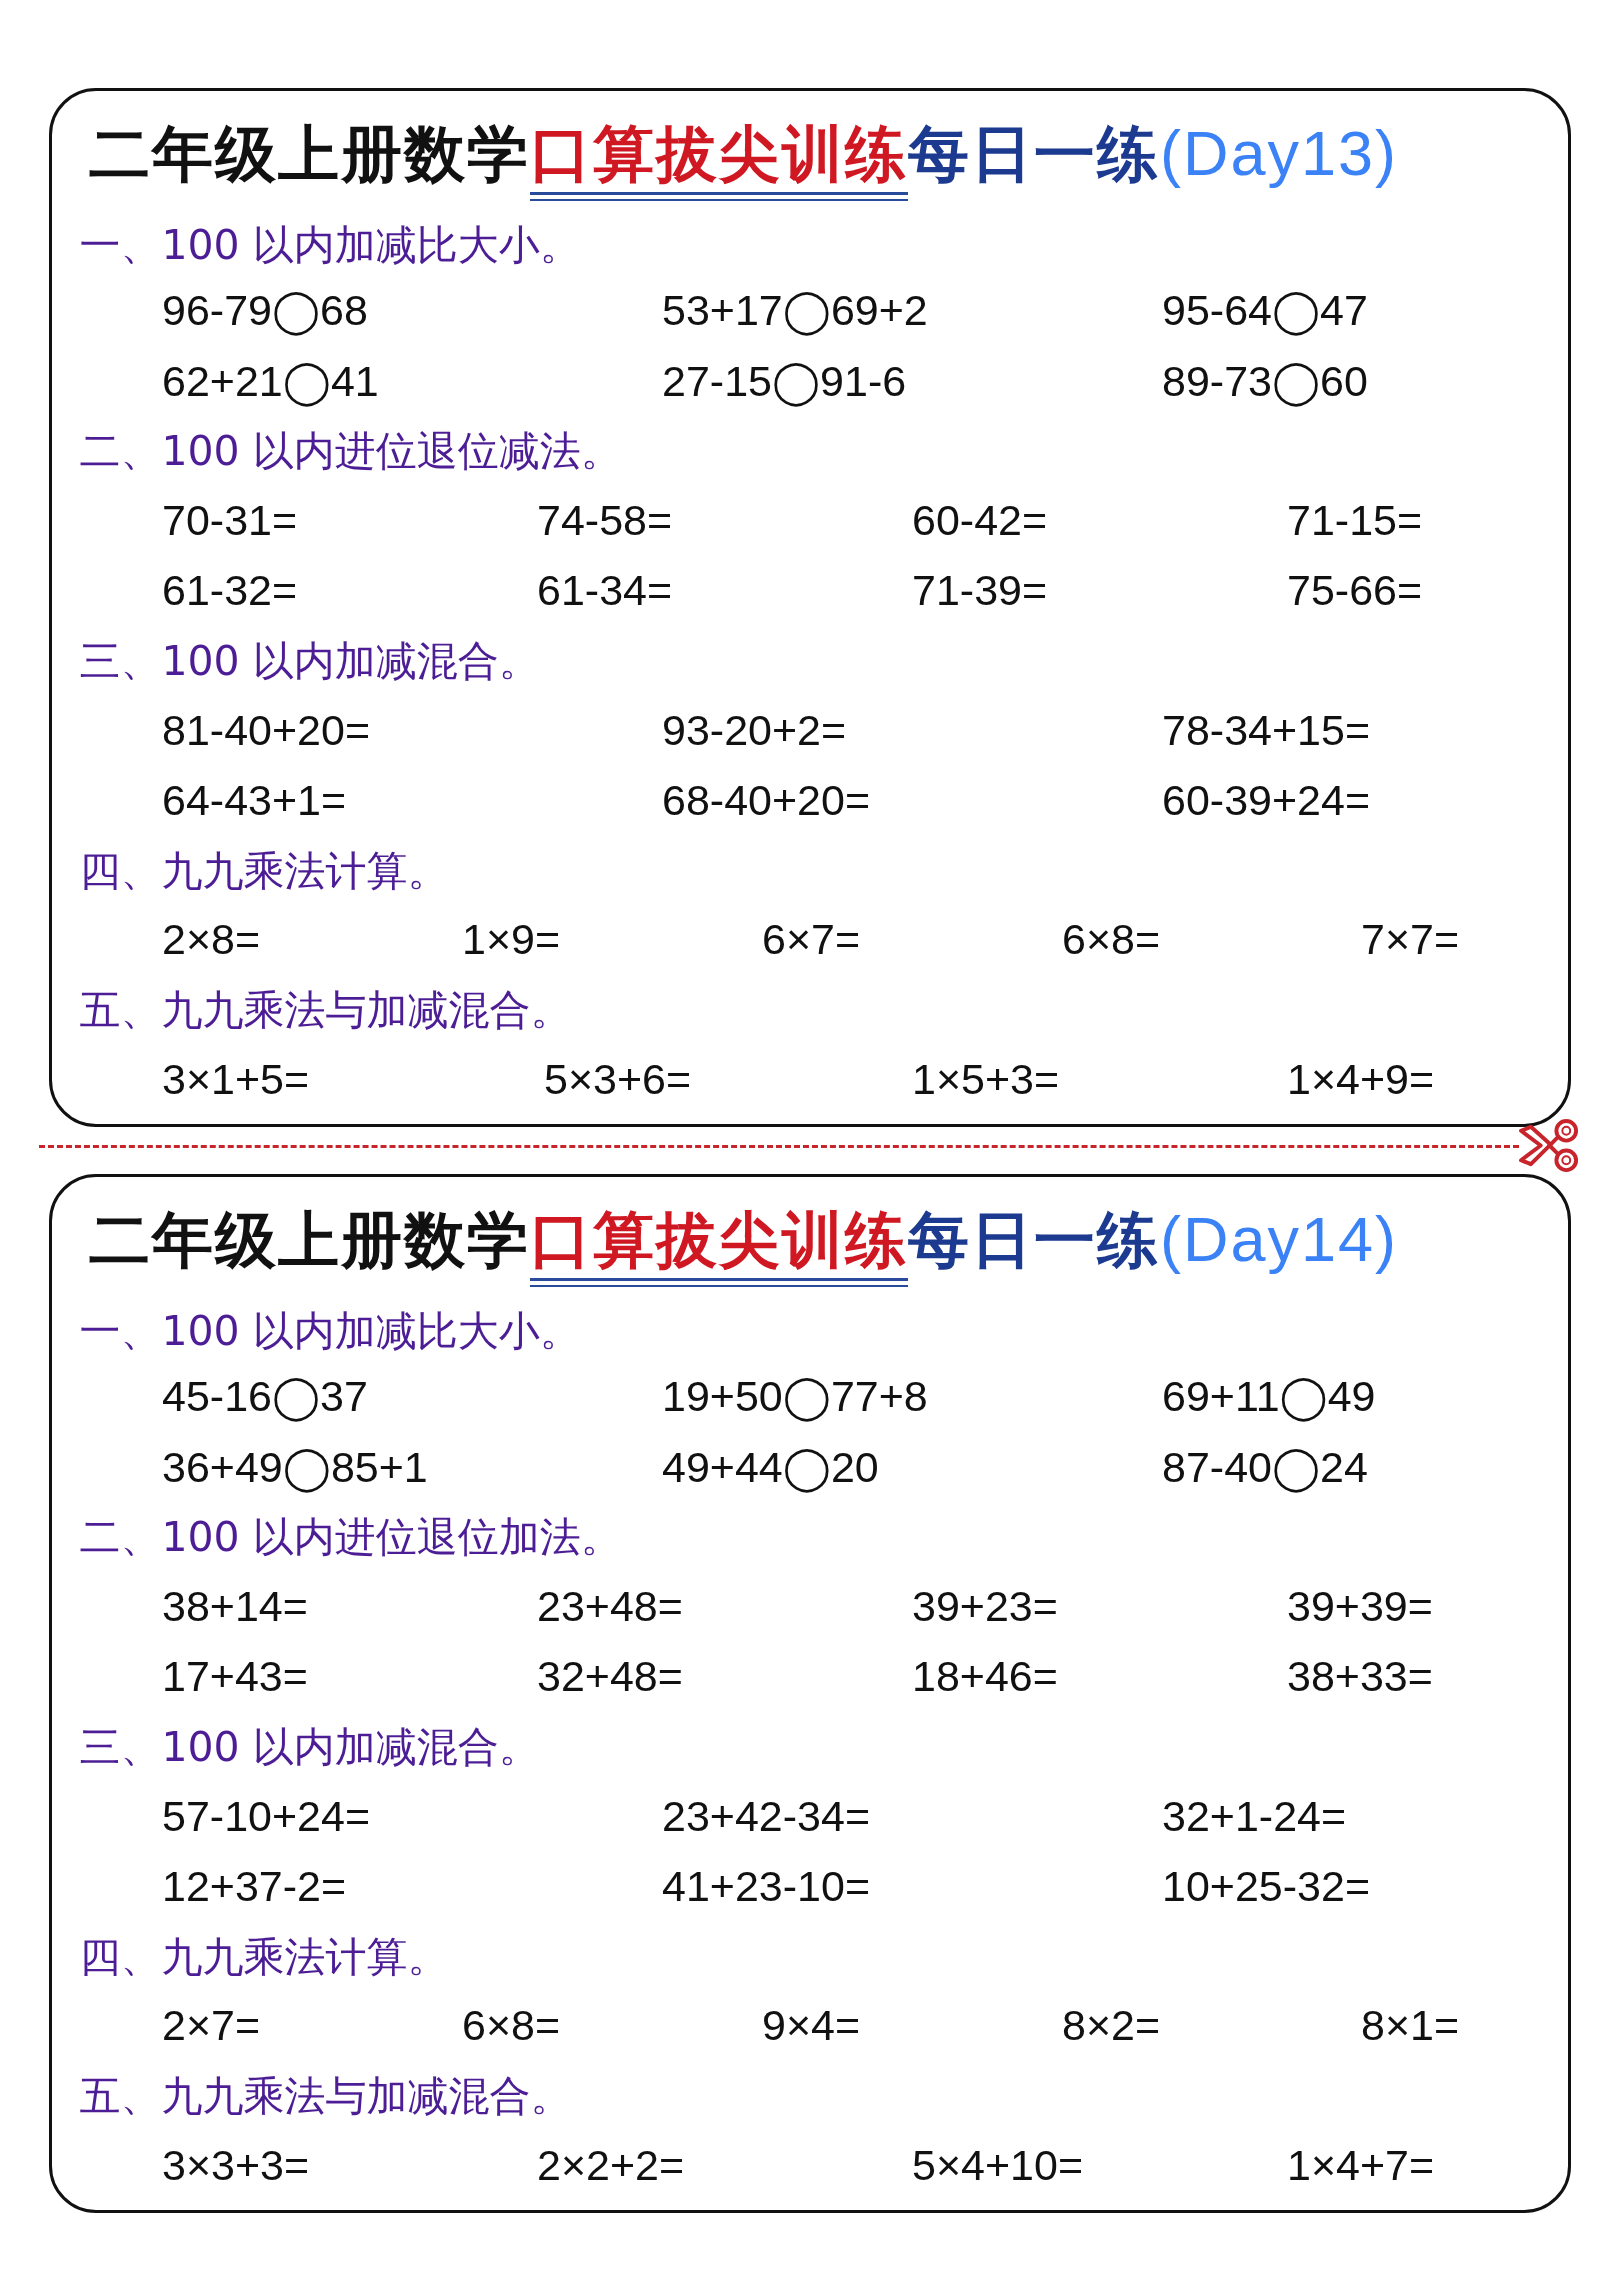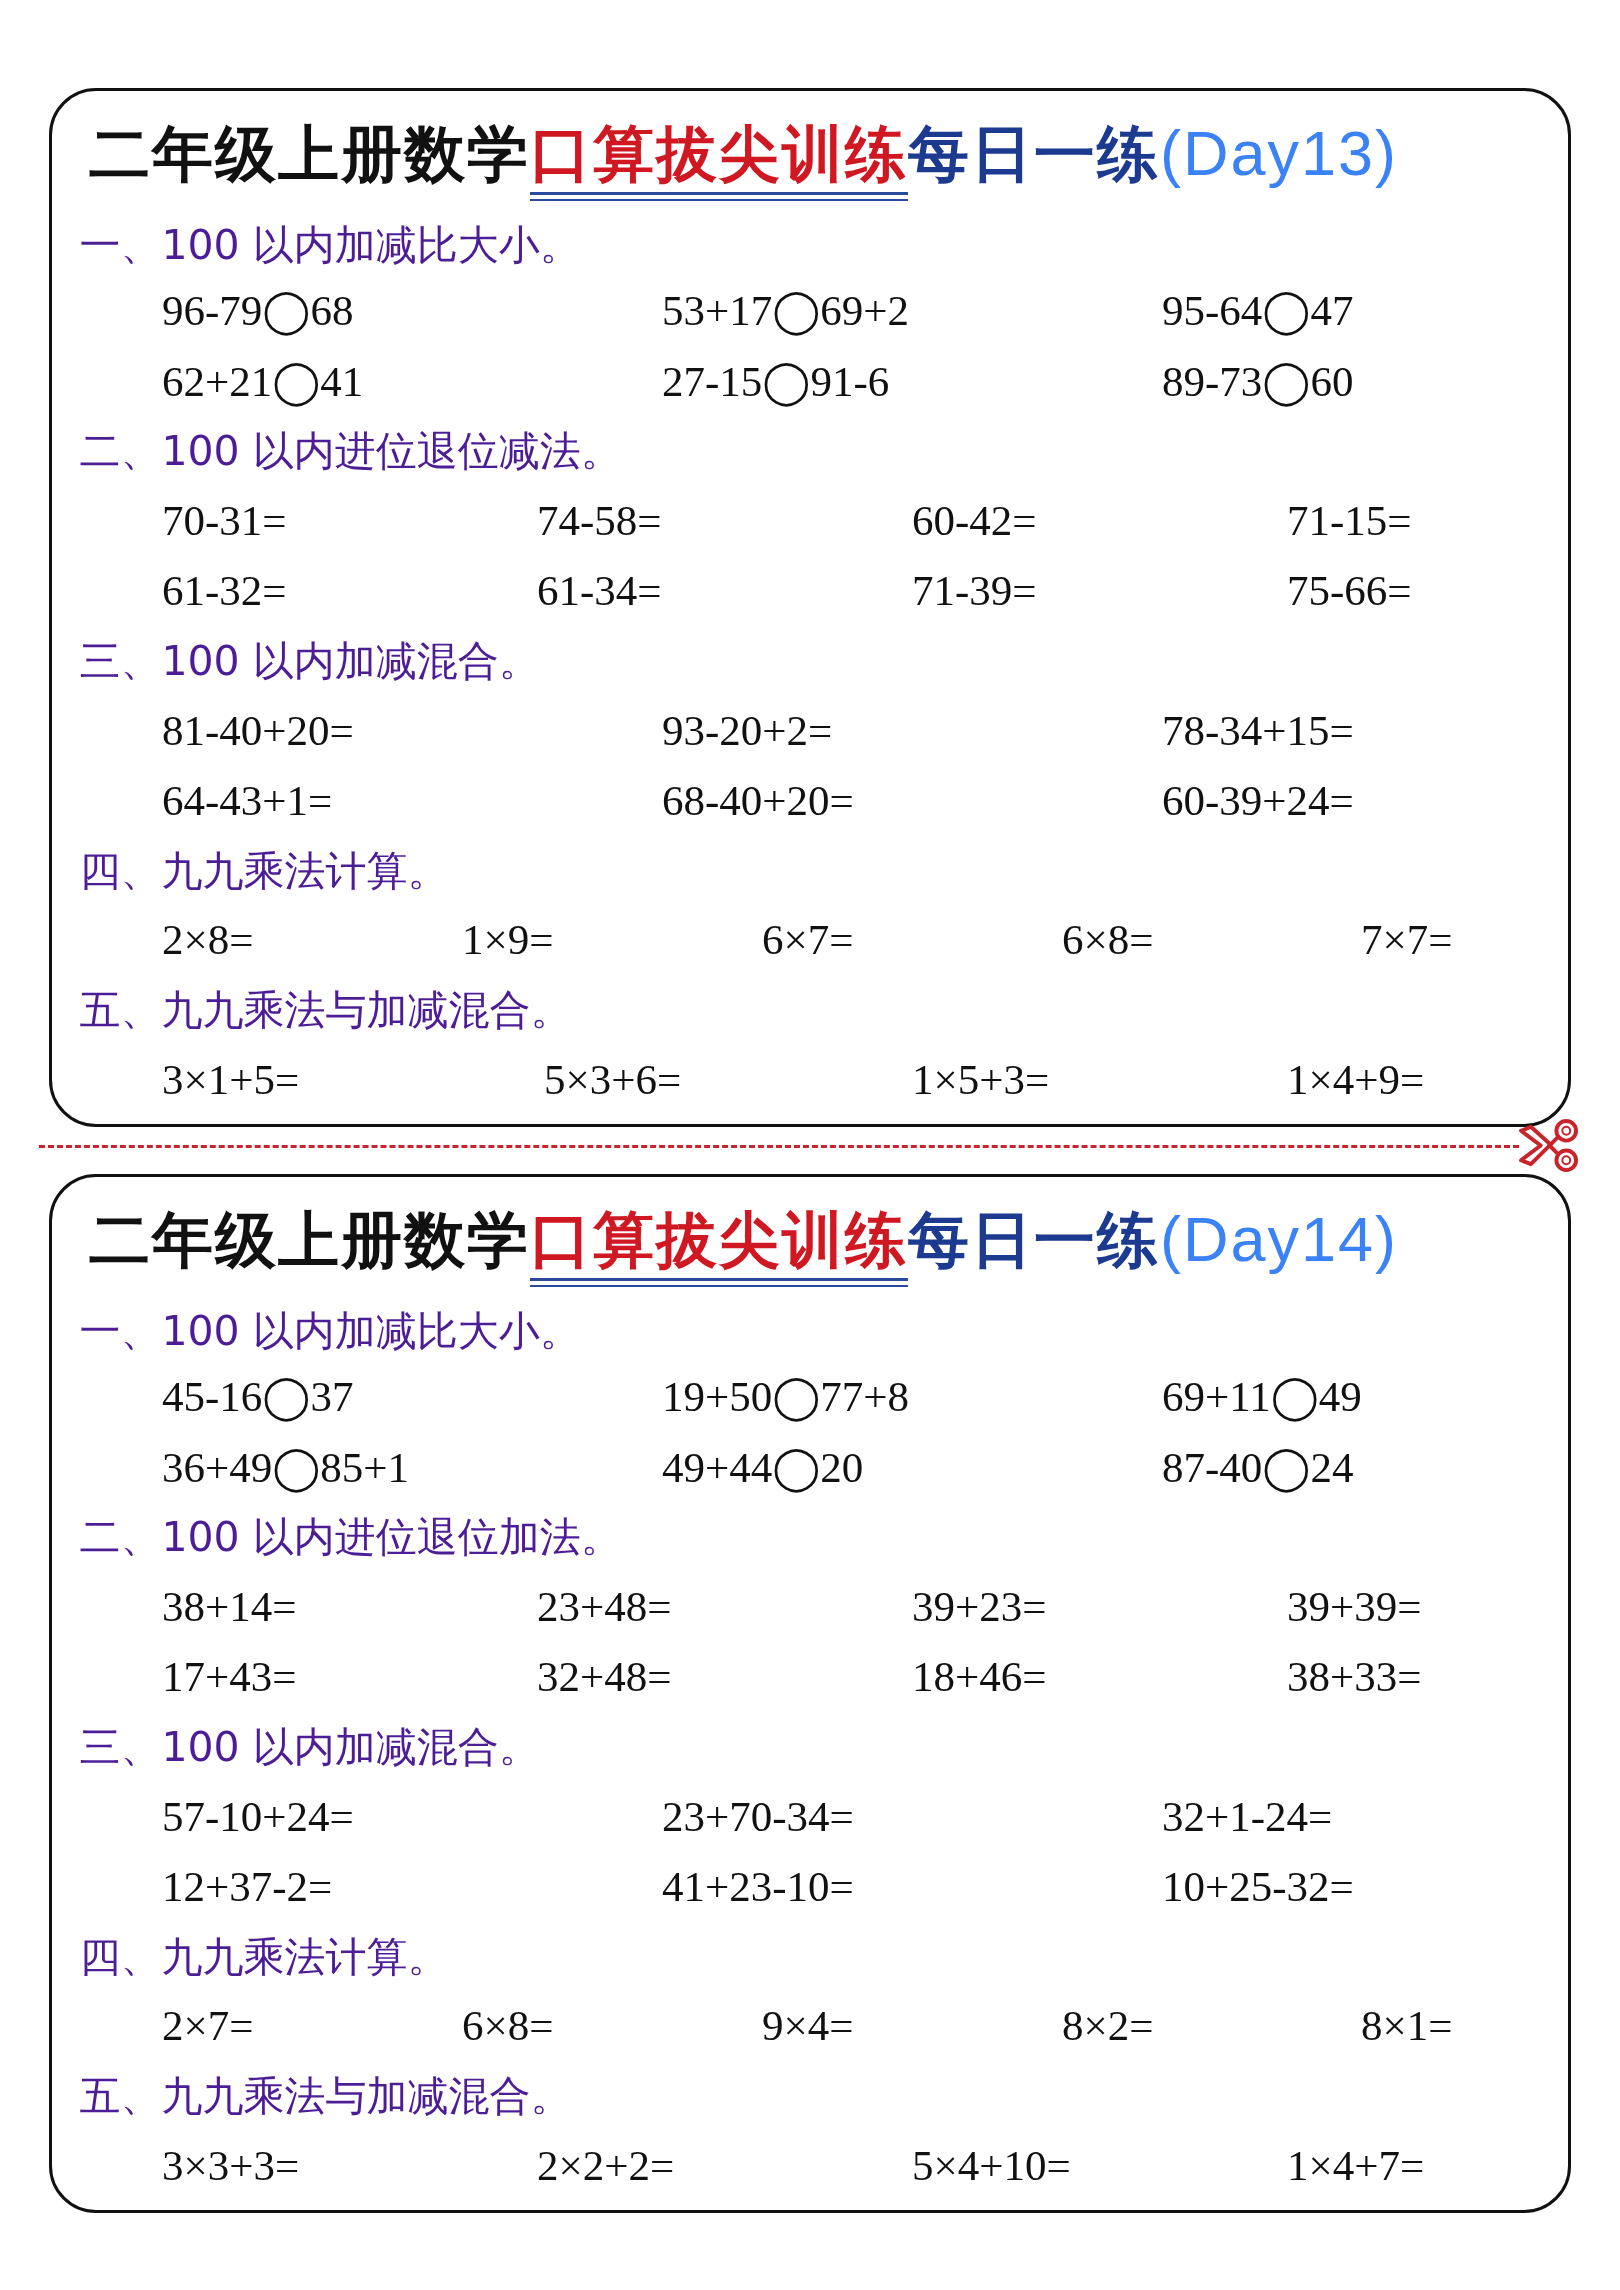--- a/index.html
+++ b/index.html
@@ -12,21 +12,21 @@
   .title { position:absolute; left:37px; top:17.6px; height:88px; white-space:nowrap;
            font-family:"DejaVu Serif", "Liberation Serif", serif; font-weight:bold; font-size:61px; line-height:88px; letter-spacing:2px; }
   .title .t-black { color:#111; }
   .title .t-red { color:#d01823; position:relative; display:inline-block; }
   .title .t-red .uline { position:absolute; left:0; right:0; bottom:-3.9px; height:9.8px;
         border-top:3.9px solid #2a4a9c; border-bottom:2.9px solid #2a4a9c; box-sizing:border-box; }
   .title .t-blue { color:#1c3a8f; }
   .title .t-day { color:#3b82f6; font-family:"Liberation Sans", sans-serif; font-weight:normal; font-size:63px; }
   .section-h { position:absolute; left:27.4px; font-size:41px; line-height:55px; white-space:nowrap; color:#4c1d95; }
   .row { position:absolute; left:0; right:0; height:55px; }
-  .item { position:absolute; font-family:Liberation Serif, serif; font-size:43px; line-height:55px; white-space:nowrap; color:#111; }
+  .item { position:absolute; font-family:Liberation Sans, sans-serif; font-size:43px; line-height:55px; white-space:nowrap; color:#111; }
   .cutline { position:absolute; left:39px; top:1145px; width:1480px; height:0; border-top:3.9px dashed #c8242b; }
   .scissors { position:absolute; left:1517px; top:1117px; width:69px; height:59px; }
 </style>
 </head>
 <body>
 
 <div class="card c1">
   <div class="title">
     <span class="t-black">二年级上册数学</span><span class="t-red"><span>口算拔尖训练</span><span class="uline"></span></span><span class="t-blue">每日一练</span><span class="t-day">(Day13)</span>
   </div>
@@ -127,21 +127,21 @@
   <div class="row" style="top:472px">
     <span class="item" style="left:110px">17+43=</span>
     <span class="item" style="left:485px">32+48=</span>
     <span class="item" style="left:860px">18+46=</span>
     <span class="item" style="left:1235px">38+33=</span>
   </div>
 
   <div class="section-h" style="top:543px">三、100 以内加减混合。</div>
   <div class="row" style="top:612px">
     <span class="item" style="left:110px">57-10+24=</span>
-    <span class="item" style="left:610px">23+70-34=</span>
+    <span class="item" style="left:610px">23+42-34=</span>
     <span class="item" style="left:1110px">32+1-24=</span>
   </div>
   <div class="row" style="top:682px">
     <span class="item" style="left:110px">12+37-2=</span>
     <span class="item" style="left:610px">41+23-10=</span>
     <span class="item" style="left:1110px">10+25-32=</span>
   </div>
 
   <div class="section-h" style="top:753px">四、九九乘法计算。</div>
   <div class="row" style="top:821px">

